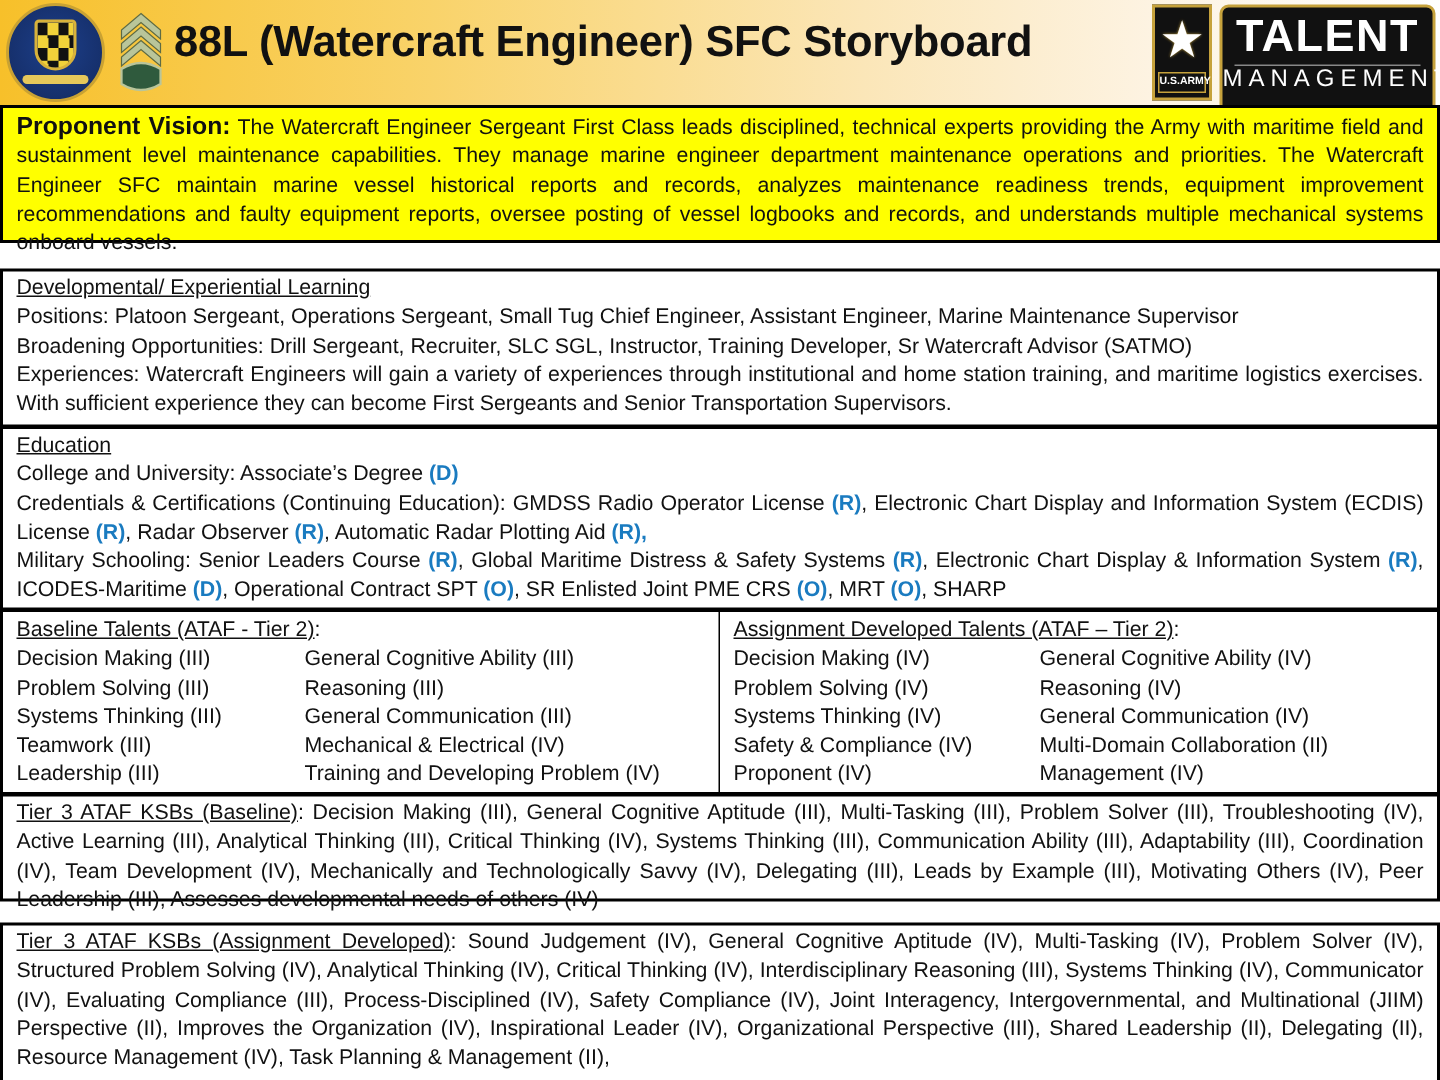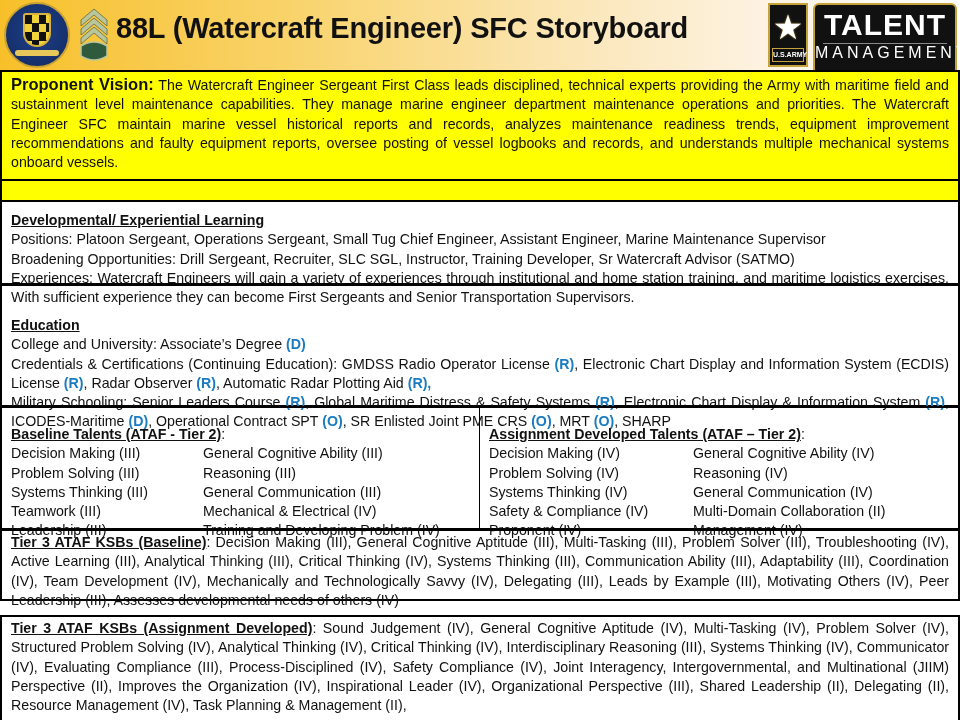--- a/index.html
+++ b/index.html
@@ -44,32 +44,32 @@
     border: 2px solid #c6a23c; border-radius: 6px; color: #fff; text-align: center;
   }
   .tm-logo .talent { font-size: 30px; font-weight: bold; line-height: 34px; margin-top: 3px; letter-spacing: 1px; }
   .tm-logo .rule { height: 1px; background: #888; margin: 1px 8px; }
   .tm-logo .mgmt { font-size: 16px; letter-spacing: 4px; line-height: 15px; text-align: right; }
 
   .section {
     position: absolute; left: 0; width: 960px; border: 2px solid #000; font-size: 14.2px; line-height: 19.3px;
     padding: 2px 9px; text-align: justify;
   }
-  .vision { top: 70px; height: 132px; background: #ffff00; padding-top: 3px; }
+  .vision { top: 70px; height: 92px; background: #ffff00; padding-top: 3px; }
   .vision .lead { font-weight: bold; font-size: 16.5px; }
   .dev { top: 179px; height: 106px; }
   .edu { top: 284px; height: 123px; }
   .talents { top: 406px; height: 124px; padding: 0; }
   .ksb1 { top: 529px; height: 72px; }
   .ksb2 { top: 615px; height: 107px; }
-  .hd { font-weight: bold; text-decoration: underline; margin-top: 28px; }
+  .hd { font-weight: normal; text-decoration: underline; }
   .b { font-weight: normal; }
   .tag { font-weight: bold; color: #1a7bc0; }
 
-  .tcol { position: absolute; top: 0; height: 100%; padding: 17px 9px; }
+  .tcol { position: absolute; top: 0; height: 100%; padding: 3px 9px; }
   .tcol.left { left: 0; width: 478px; border-right: 1.5px solid #000; }
   .tcol.right { left: 478px; width: 478px; }
   .grid { display: grid; grid-template-columns: 192px 1fr; }
   .tcol.right .grid { grid-template-columns: 204px 1fr; }
   .line { display: block; }
 </style>
 </head>
 <body>
 
 <div class="header">

